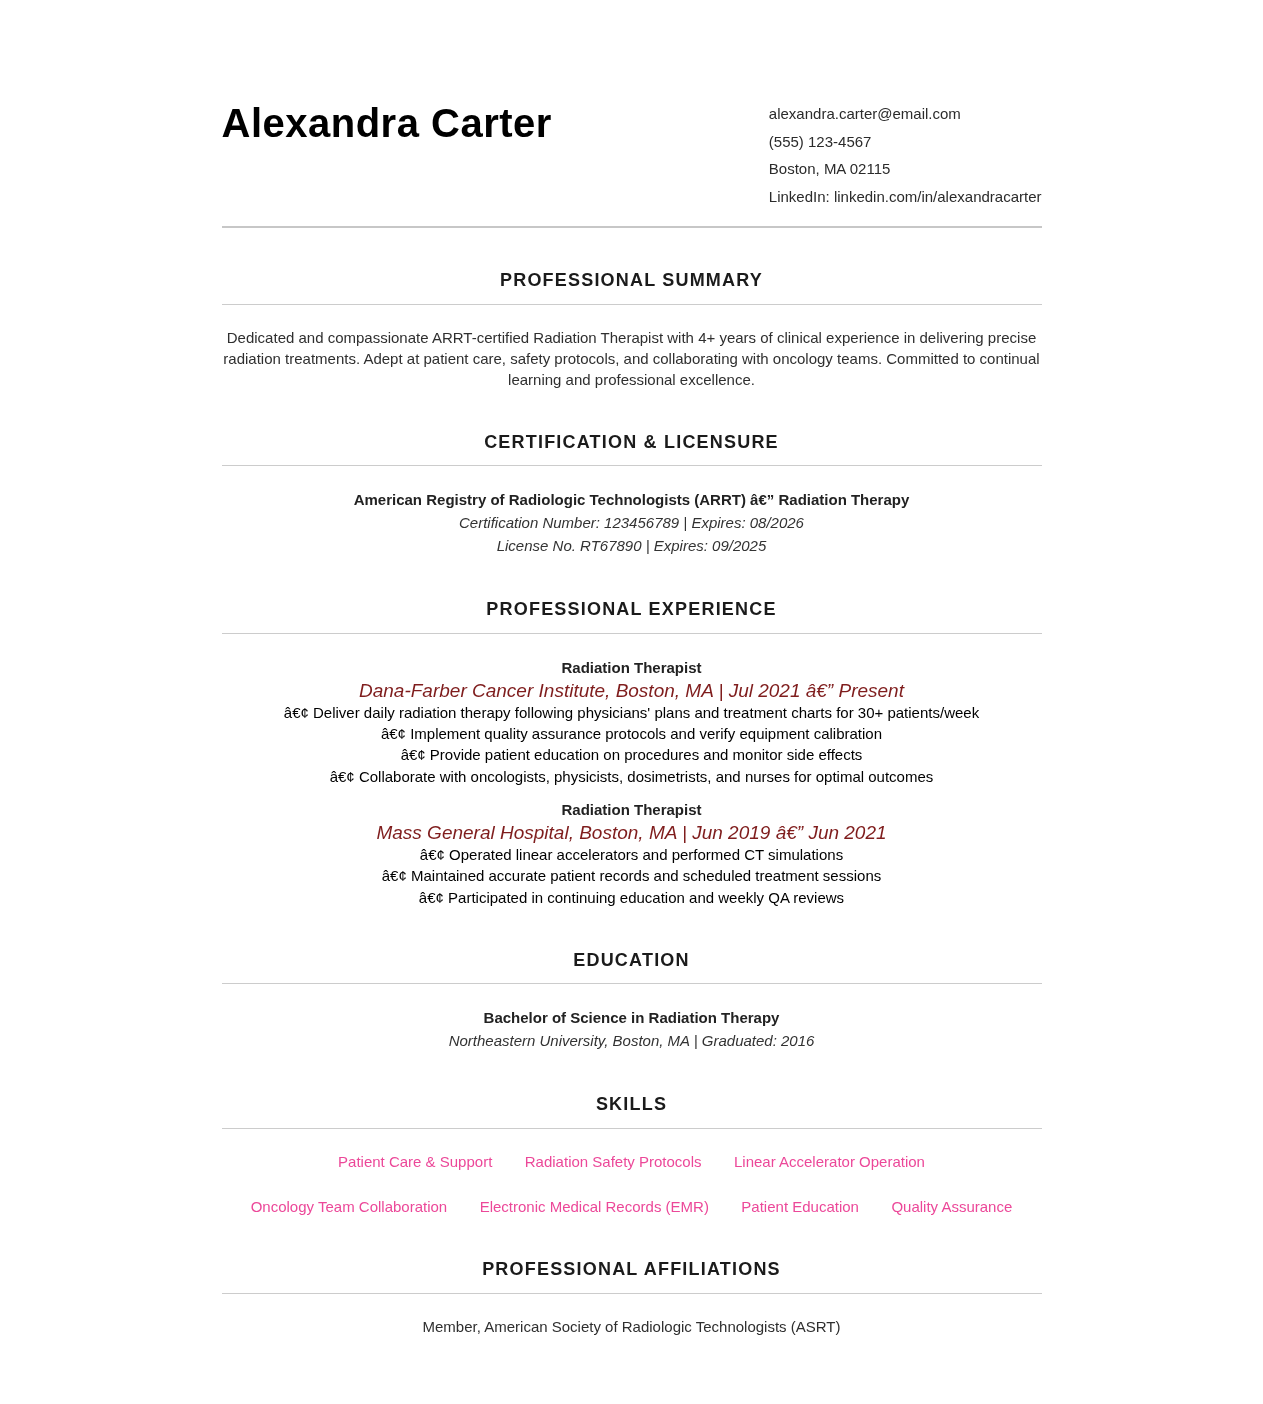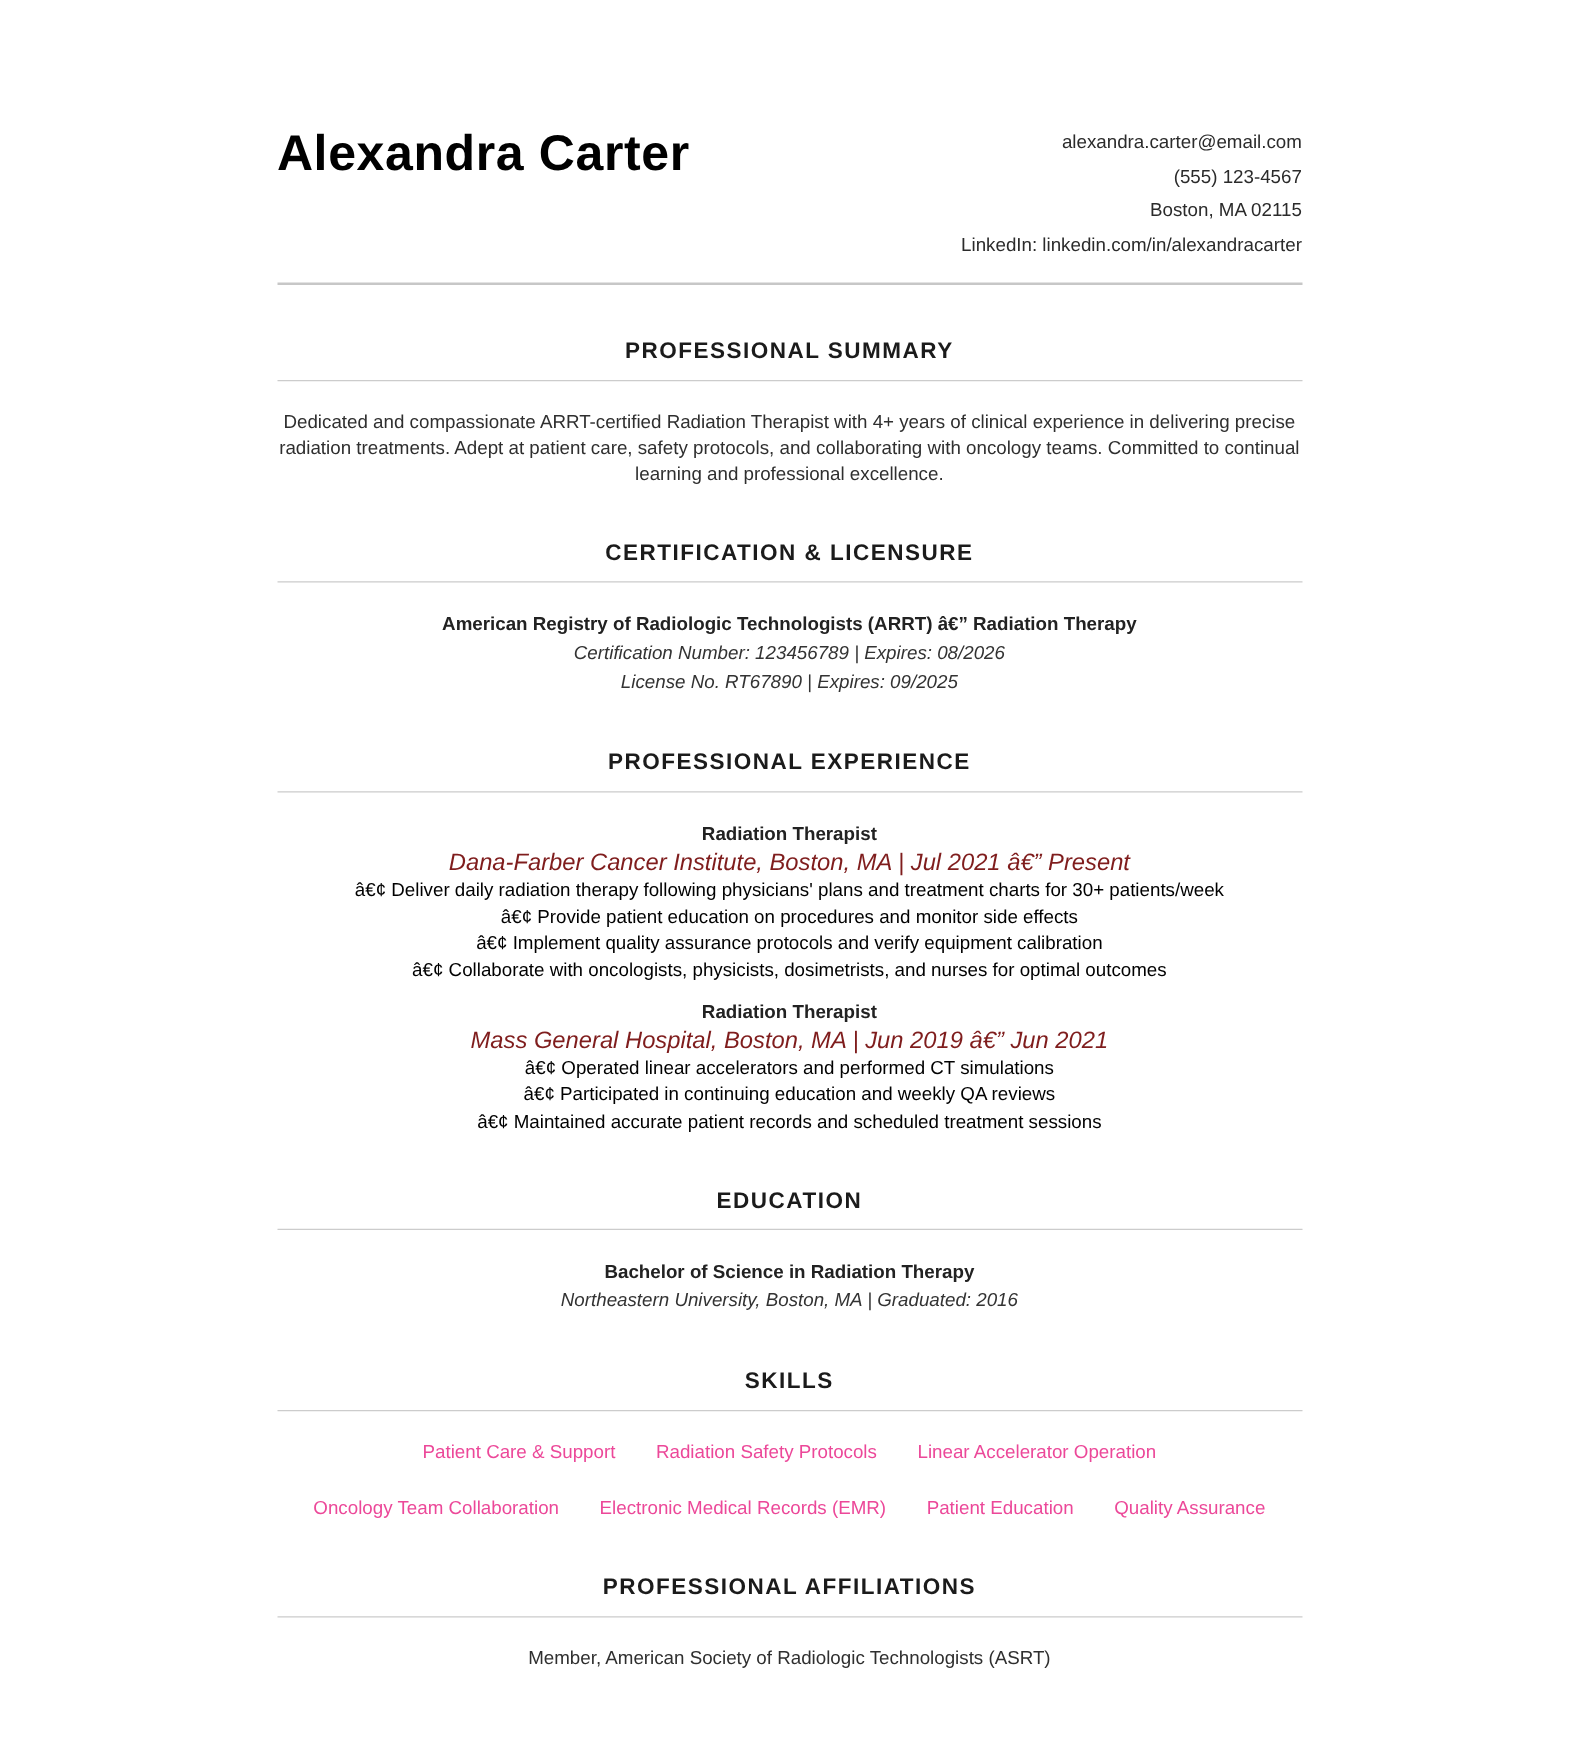--- a/index.html
+++ b/index.html
@@ -25,21 +25,21 @@
   }
   .candidate-name {
     font-size: 40px;
     font-weight: 700;
     color: #000000;
     letter-spacing: 0.5px;
     line-height: 1.15;
     margin-top: 2px;
   }
   .contact {
-    text-align: right;
+    text-align: left;
     font-size: 15px;
     line-height: 27.5px;
     color: #2b2b2b;
     margin-top: 2px;
   }
   
   .section { margin-top: 42px; text-align: center; }
   .section-heading {
     font-size: 18px;
     font-weight: 700;
@@ -135,31 +135,31 @@
   </div>
 
   <div class="section">
     <div class="section-heading">PROFESSIONAL EXPERIENCE</div>
     <div class="section-rule"></div>
 
     <div class="job">
       <div class="job-title">Radiation Therapist</div>
       <div class="job-subtitle">Dana-Farber Cancer Institute, Boston, MA | Jul 2021 â€” Present</div>
       <div class="bullet-line">â€¢ Deliver daily radiation therapy following physicians' plans and treatment charts for 30+ patients/week</div>
+      <div class="bullet-line">â€¢ Implement quality assurance protocols and verify equipment calibration</div>
       <div class="bullet-line">â€¢ Provide patient education on procedures and monitor side effects</div>
-      <div class="bullet-line">â€¢ Implement quality assurance protocols and verify equipment calibration</div>
       <div class="bullet-line">â€¢ Collaborate with oncologists, physicists, dosimetrists, and nurses for optimal outcomes</div>
     </div>
 
     <div class="job">
       <div class="job-title">Radiation Therapist</div>
       <div class="job-subtitle">Mass General Hospital, Boston, MA | Jun 2019 â€” Jun 2021</div>
       <div class="bullet-line">â€¢ Operated linear accelerators and performed CT simulations</div>
+      <div class="bullet-line">â€¢ Maintained accurate patient records and scheduled treatment sessions</div>
       <div class="bullet-line">â€¢ Participated in continuing education and weekly QA reviews</div>
-      <div class="bullet-line">â€¢ Maintained accurate patient records and scheduled treatment sessions</div>
     </div>
   </div>
 
   <div class="section">
     <div class="section-heading">EDUCATION</div>
     <div class="section-rule"></div>
     <div class="entry-title">Bachelor of Science in Radiation Therapy</div>
     <div class="entry-detail">Northeastern University, Boston, MA | Graduated: 2016</div>
   </div>
 

